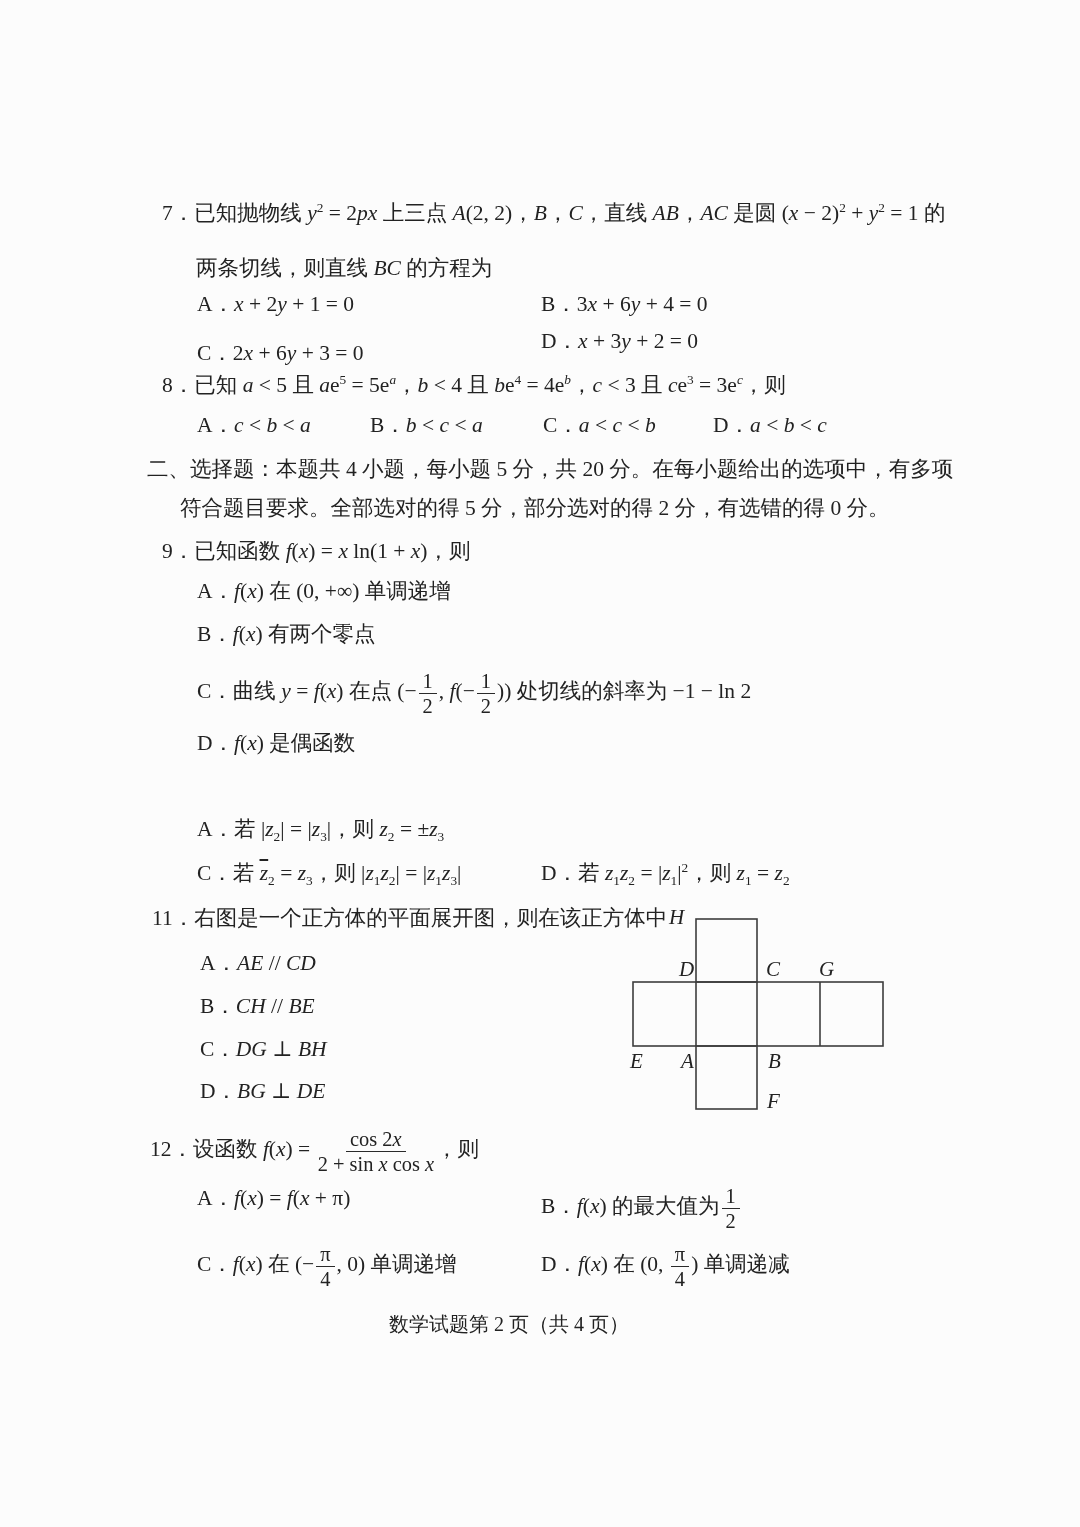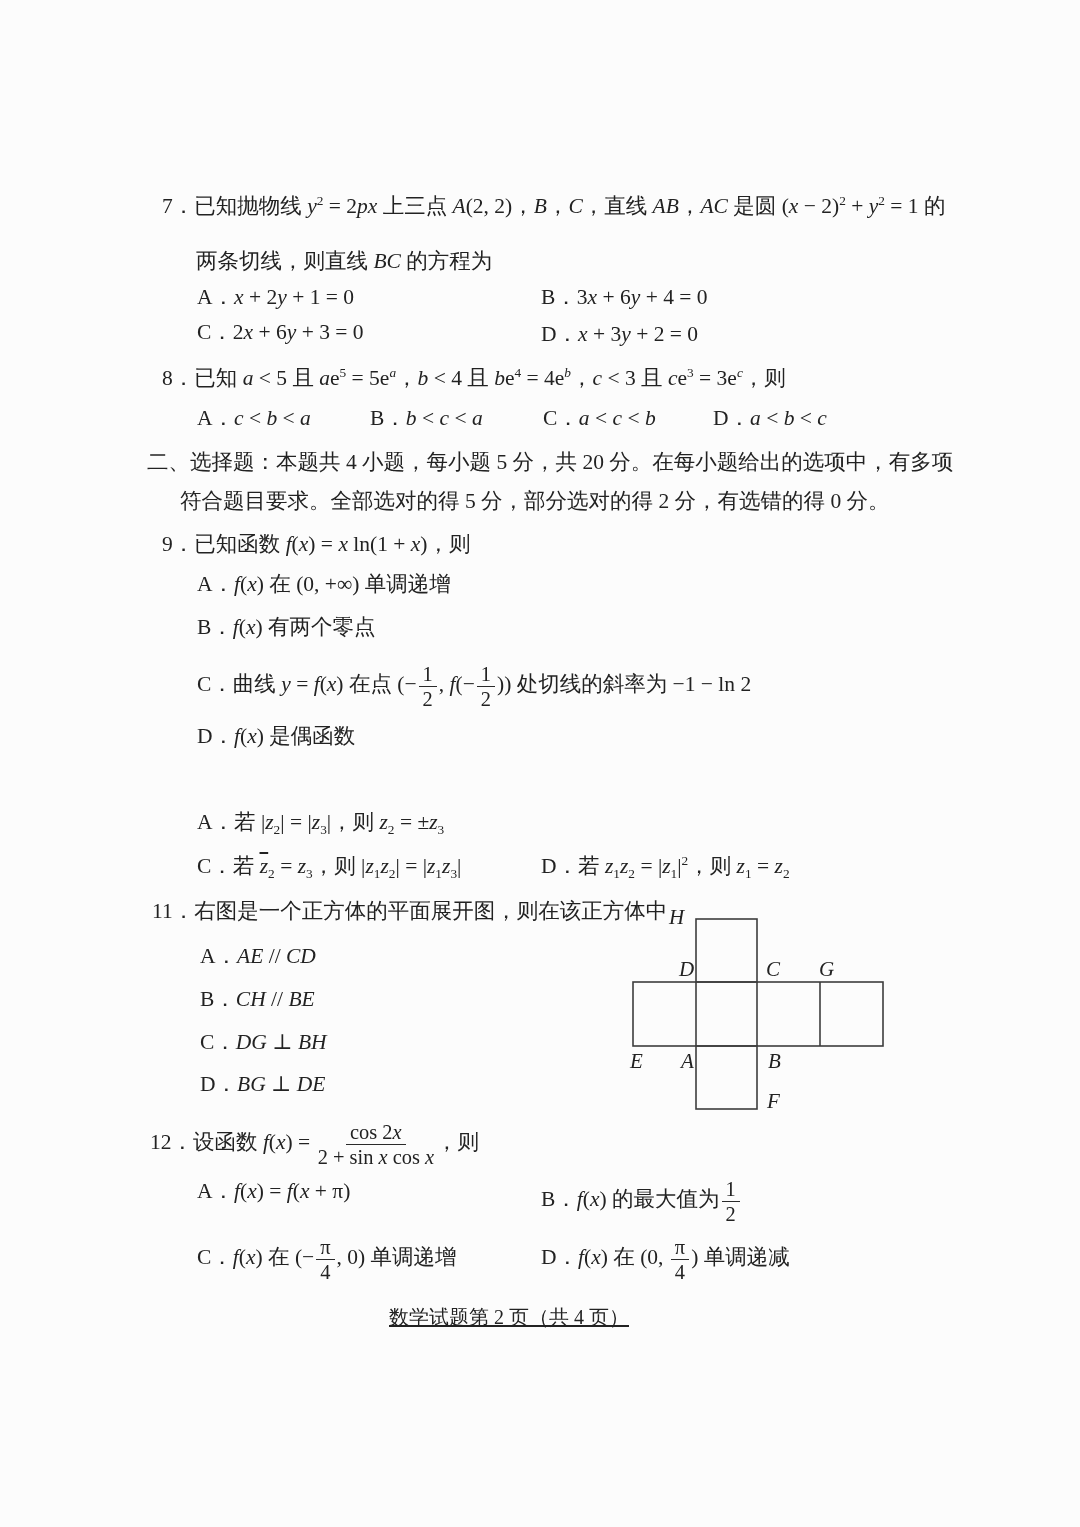--- a/index.html
+++ b/index.html
@@ -9,23 +9,24 @@
     background:#fcfcfc;
     font-family:"Liberation Serif","DejaVu Serif",serif;
     color:#222222;
     overflow:hidden;
   }
   .line{
     position:absolute;
     font-size:21.5px;
     line-height:1.3;
     white-space:nowrap;
+    margin-top:7px;
   }
   .bold{font-weight:400;}
-  .footer{font-size:20px;text-decoration:underline;}
+  .footer{font-size:20px;}
   em{font-style:italic;font-family:inherit;}
   sup{font-size:0.62em;vertical-align:super;line-height:0;}
   sub{font-size:0.62em;vertical-align:sub;line-height:0;}
   .bar{text-decoration:overline;}
   .bar em{text-decoration:inherit;}
   .frac{
     display:inline-flex;flex-direction:column;align-items:center;
     vertical-align:middle;line-height:1.08;margin:0 2px;
     font-size:0.95em;text-align:center;
   }
@@ -42,21 +43,21 @@
 </style>
 </head>
 <body>
 
 <div class="page">
 
   <div class="line" style="left:162px;top:193px">7．已知抛物线 <em>y</em><sup>2</sup> = 2<em>px</em> 上三点 <em>A</em>(2, 2)，<em>B</em>，<em>C</em>，直线 <em>AB</em>，<em>AC</em> 是圆 (<em>x</em> − 2)<sup>2</sup> + <em>y</em><sup>2</sup> = 1 的</div>
   <div class="line" style="left:196px;top:248px">两条切线，则直线 <em>BC</em> 的方程为</div>
   <div class="line" style="left:197px;top:284px">A．<em>x</em> + 2<em>y</em> + 1 = 0</div>
   <div class="line" style="left:541px;top:284px">B．3<em>x</em> + 6<em>y</em> + 4 = 0</div>
-  <div class="line" style="left:197px;top:319px">C．2<em>x</em> + 6<em>y</em> + 3 = 0</div>
+  <div class="line" style="left:197px;top:333px">C．2<em>x</em> + 6<em>y</em> + 3 = 0</div>
   <div class="line" style="left:541px;top:321px">D．<em>x</em> + 3<em>y</em> + 2 = 0</div>
 
   <div class="line" style="left:162px;top:365px">8．已知 <em>a</em> &lt; 5 且 <em>a</em>e<sup>5</sup> = 5e<sup><em>a</em></sup>，<em>b</em> &lt; 4 且 <em>b</em>e<sup>4</sup> = 4e<sup><em>b</em></sup>，<em>c</em> &lt; 3 且 <em>c</em>e<sup>3</sup> = 3e<sup><em>c</em></sup>，则</div>
   <div class="line" style="left:197px;top:405px">A．<em>c</em> &lt; <em>b</em> &lt; <em>a</em></div>
   <div class="line" style="left:370px;top:405px">B．<em>b</em> &lt; <em>c</em> &lt; <em>a</em></div>
   <div class="line" style="left:543px;top:405px">C．<em>a</em> &lt; <em>c</em> &lt; <em>b</em></div>
   <div class="line" style="left:713px;top:405px">D．<em>a</em> &lt; <em>b</em> &lt; <em>c</em></div>
 
   <div class="line bold" style="left:147px;top:449px">二、选择题：本题共 4 小题，每小题 5 分，共 20 分。在每小题给出的选项中，有多项</div>
   <div class="line bold" style="left:180px;top:488px">符合题目要求。全部选对的得 5 分，部分选对的得 2 分，有选错的得 0 分。</div>

